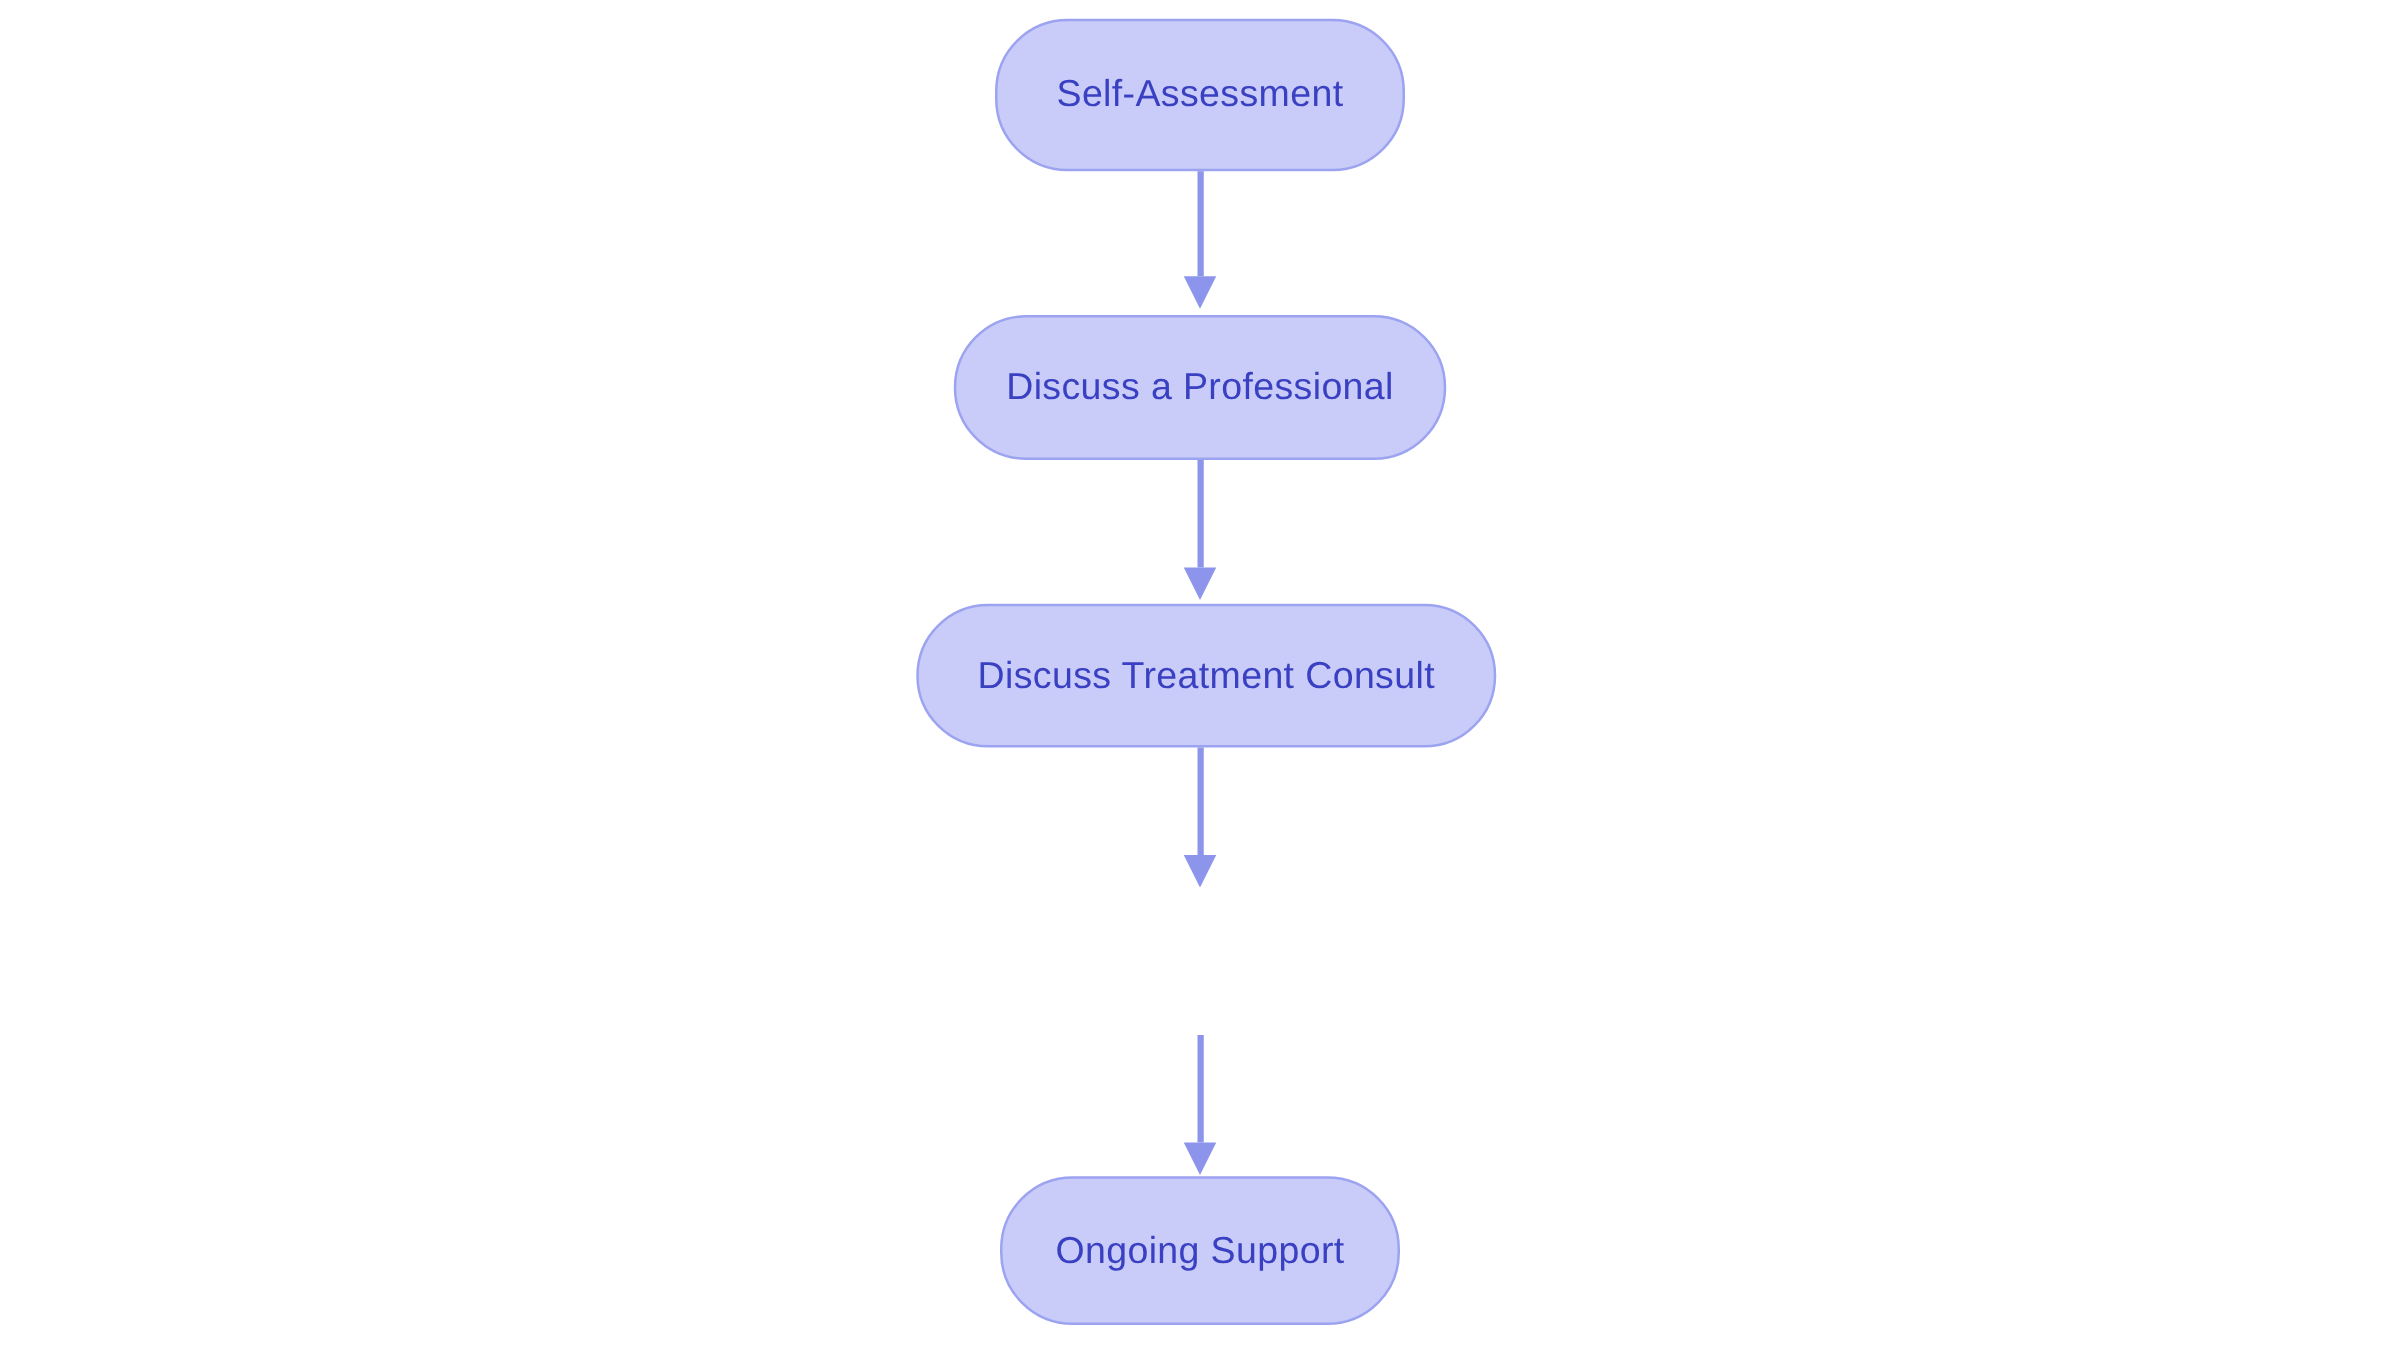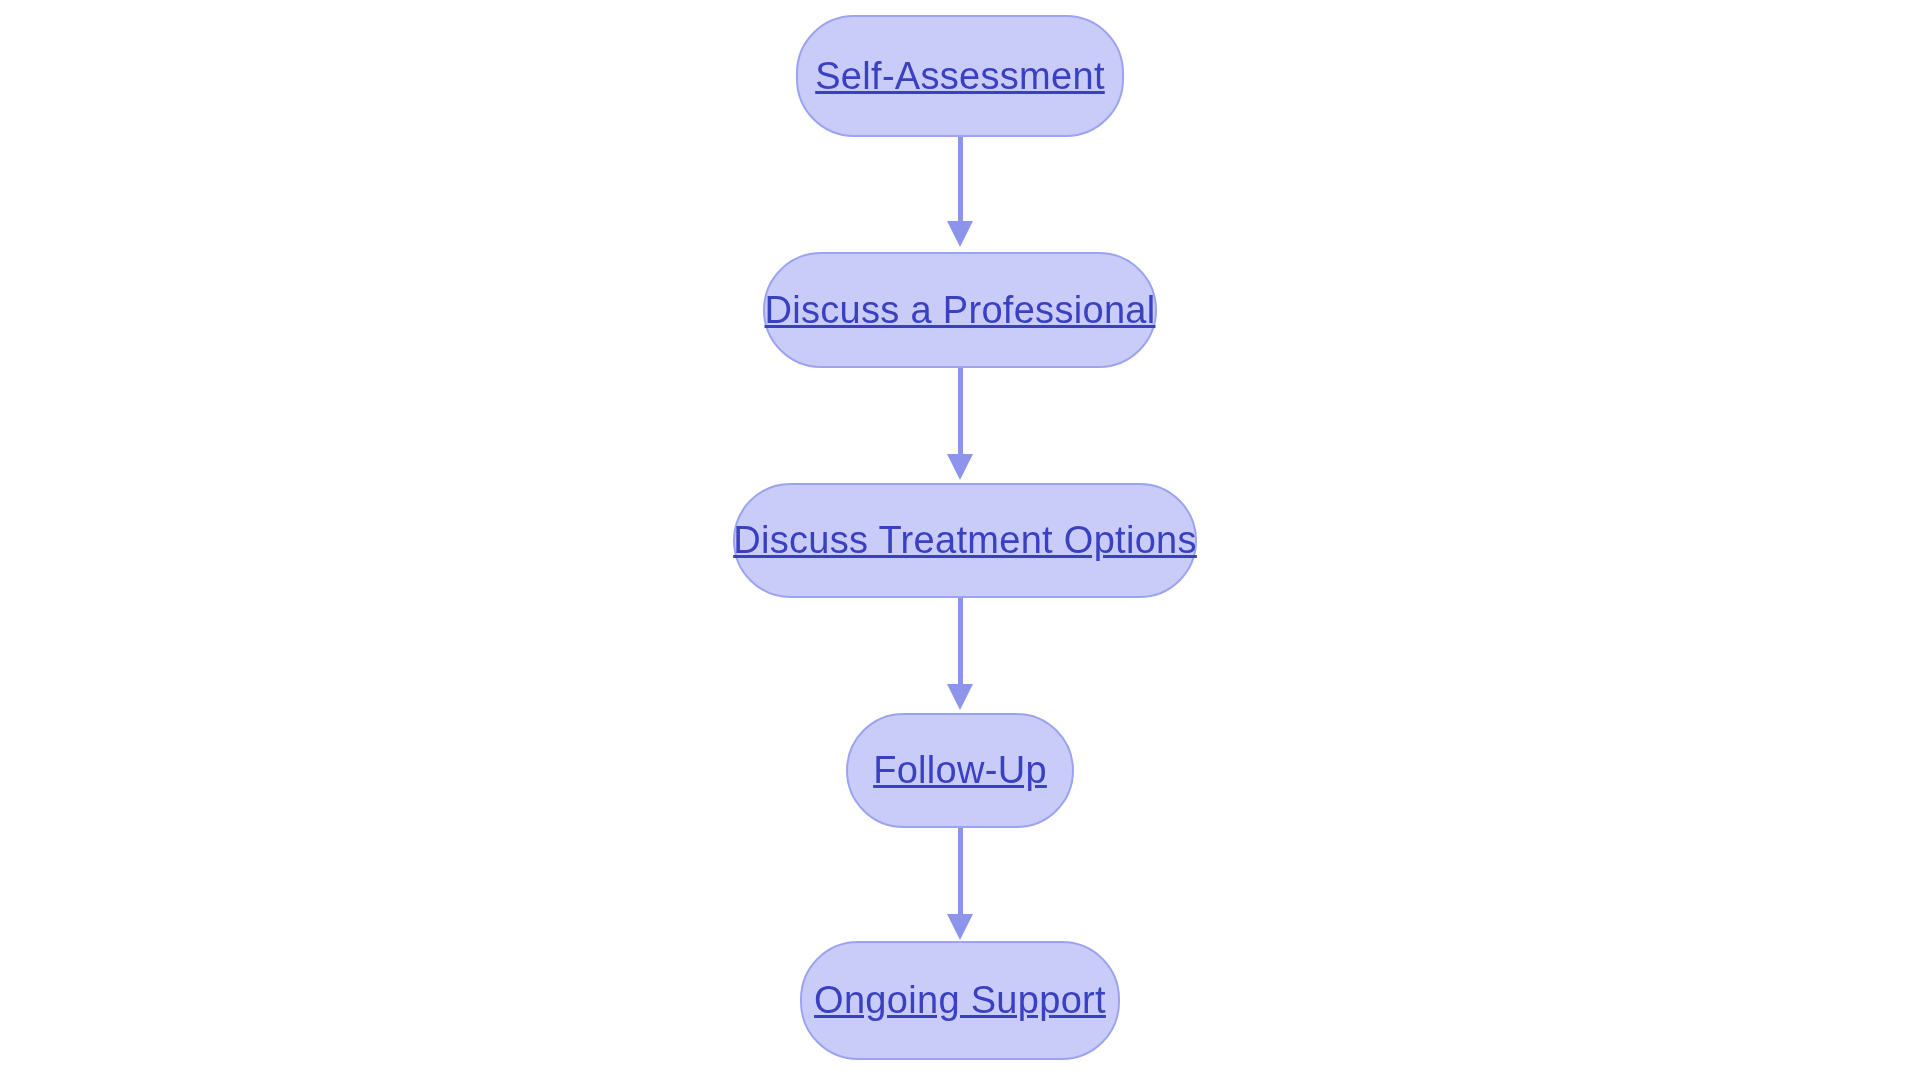--- a/index.html
+++ b/index.html
@@ -23,24 +23,23 @@
     position:absolute;
     background:var(--node-fill);
     border:2px solid var(--node-border);
     border-radius:58px;
     display:flex;
     align-items:center;
     justify-content:center;
   }
   .node-label{
     color:var(--node-text);
-    font-size:38px;
+    font-size:30px;
     letter-spacing:0.3px;
     white-space:nowrap;
-    text-decoration:underline;
   }
   .n1{left:796px;top:15px;width:328px;height:122px;}
   .n2{left:763px;top:252px;width:394px;height:116px;}
   .n3{left:733px;top:483px;width:464px;height:115px;}
   .n4{left:846px;top:713px;width:228px;height:115px;}
   .n5{left:800px;top:941px;width:320px;height:119px;}
   .arrow{
     position:absolute;
     left:947px;
     width:26px;
@@ -81,31 +80,28 @@
   <div class="node n2">
     <span class="node-label">Discuss a Professional</span>
   </div>
 
   <div class="arrow a2">
     <div class="arrow-line"></div>
     <div class="arrow-head"></div>
   </div>
 
   <div class="node n3">
-    <span class="node-label">Discuss Treatment Options</span>
+    <span class="node-label">Discuss Treatment Consult</span>
   </div>
 
   <div class="arrow a3">
     <div class="arrow-line"></div>
     <div class="arrow-head"></div>
   </div>
 
-  <div class="node n4">
-    <span class="node-label">Follow-Up</span>
-  </div>
 
   <div class="arrow a4">
     <div class="arrow-line"></div>
     <div class="arrow-head"></div>
   </div>
 
   <div class="node n5">
     <span class="node-label">Ongoing Support</span>
   </div>
 

